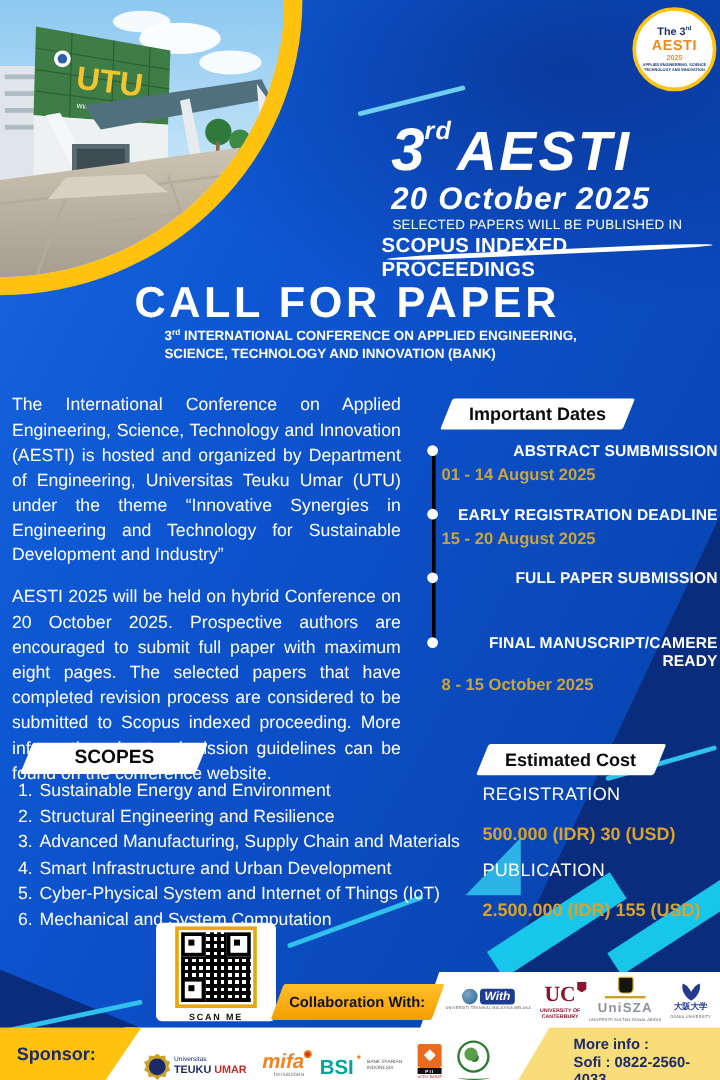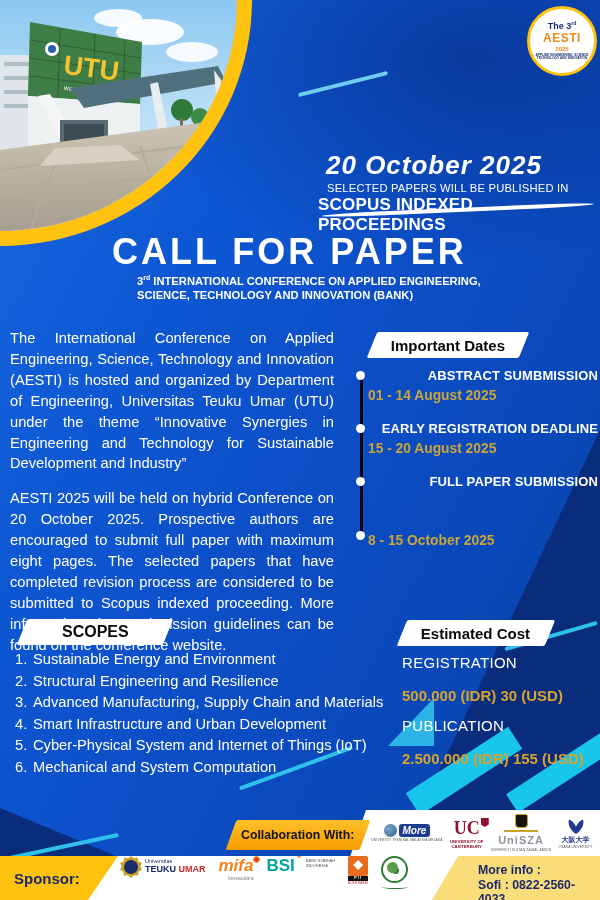--- a/index.html
+++ b/index.html
@@ -103,21 +103,21 @@
   .uc-crest{position:absolute;right:-9px;top:0;width:8px;height:9px;background:#8f1330;
     clip-path:polygon(0 0,100% 0,100% 70%,50% 100%,0 70%);}
   .uc-cap{font-size:4.4px;font-weight:700;color:#8f1330;}
   .uz-crest{width:11px;height:12px;background:#15150f;border:1px solid #c9a227;border-radius:2px 2px 4px 4px;}
   .uz-bar{width:34px;height:2px;background:#c9a227;margin:2px 0;}
   .uz-name{font-size:11px;font-weight:700;color:#8d939e;letter-spacing:1px;}
   .os-cjk{font-size:7px;font-weight:700;color:#223a8f;margin-top:1px;}
   
   .sponsor-bar{left:70px;top:856px;width:530px;height:44px;background:#fff;
     clip-path:polygon(34px 0,100% 0,100% 100%,0 100%);
-    display:flex;align-items:flex-start;gap:13px;padding-left:50px;box-sizing:border-box;}
+    display:flex;align-items:flex-end;gap:13px;padding-left:50px;box-sizing:border-box;}
   .sponsor-banner{left:0;top:856px;width:118px;height:44px;background:#ffc20e;
     clip-path:polygon(0 0,100% 0,calc(100% - 30px) 100%,0 100%);
     display:flex;align-items:center;padding-left:14px;box-sizing:border-box;}
   .sponsor-banner span{font-size:15px;font-weight:700;color:#1b2a6b;}
   .more-info{left:432px;top:856px;width:168px;height:44px;background:#f8dd7a;
     clip-path:polygon(26px 0,100% 0,100% 100%,0 100%);
     padding:7px 0 0 46px;box-sizing:border-box;color:#1b2a6b;font-weight:700;}
   .more-info .m1{font-size:12.3px;} .more-info .m2{font-size:12.3px;margin-top:1px;}
   .tu-row{display:flex;align-items:center;gap:3px;}
   .tu-shield{width:22px;height:22px;background:#c9a227;
@@ -209,20 +209,23 @@
   </div>
 
   <div class="abs badge">
     <div class="b1"><span>The 3</span><sup>rd</sup></div>
     <div class="b2">AESTI</div>
     <div class="b3">2025</div>
     <div class="b4">APPLIED ENGINEERING, SCIENCE</div>
     <div class="b4">TECHNOLOGY AND INNOVATION</div>
   </div>
 
+  <div class="abs headline">
+    <span class="num">3</span><sup>rd</sup><span class="nm">AESTI</span>
+  </div>
   <div class="abs hdate">20 October 2025</div>
   <div class="abs hsub1">SELECTED PAPERS WILL BE PUBLISHED IN</div>
   <div class="abs hsub2">SCOPUS INDEXED PROCEEDINGS</div>
   <div class="abs swoosh"></div>
 
   <div class="abs call-title">CALL FOR PAPER</div>
   <div class="abs call-sub">
     <div><span>3</span><sup>rd</sup><span> INTERNATIONAL CONFERENCE ON APPLIED ENGINEERING,</span></div>
     <div>SCIENCE, TECHNOLOGY AND INNOVATION (BANK)</div>
   </div>
@@ -245,20 +248,21 @@
     <span class="dot"></span>
     <div class="dl">EARLY REGISTRATION DEADLINE</div>
     <div class="dd">15 - 20 August 2025</div>
   </div>
   <div class="abs ditem" style="top:474px">
     <span class="dot"></span>
     <div class="dl">FULL PAPER SUBMISSION</div>
   </div>
   <div class="abs ditem" style="top:528px">
     <span class="dot"></span>
+    <div class="dl">FINAL MANUSCRIPT/CAMERE READY</div>
     <div class="dd">8 - 15 October 2025</div>
   </div>
 
   <div class="abs skewhead sc-head">
     <span>SCOPES</span>
   </div>
   <div class="abs scopes">
     <div class="row">
         <span class="n">1.</span>
         <span>Sustainable Energy and Environment</span>
@@ -288,26 +292,35 @@
   <div class="abs skewhead ec-head">
     <span>Estimated Cost</span>
   </div>
   <div class="abs cost">
     <div class="cl">REGISTRATION</div>
     <div class="cv">500.000 (IDR) 30 (USD)</div>
     <div class="cl">PUBLICATION</div>
     <div class="cv">2.500.000 (IDR) 155 (USD)</div>
   </div>
 
+  <div class="abs qr-card">
+    <div class="qr-frame">
+      <div class="qr-mod"></div>
+      <div class="fp tl"></div>
+      <div class="fp tr"></div>
+      <div class="fp bl"></div>
+    </div>
+    <div class="qr-label">SCAN ME</div>
+  </div>
 
   <div class="abs collab-strip">
     <div class="logo">
       <div class="utem-row">
         <span class="utem-globe"></span>
-        <span class="utem-word">More</span>
+        <span class="utem-word">With</span>
       </div>
       <div class="tiny">UNIVERSITI TEKNIKAL MALAYSIA MELAKA</div>
     </div>
     <div class="logo">
       <div class="uc-abbr"><span>UC</span><span class="uc-crest"></span></div>
       <div class="uc-cap">UNIVERSITY OF</div>
       <div class="uc-cap">CANTERBURY</div>
     </div>
     <div class="logo">
       <div class="uz-crest"></div>

